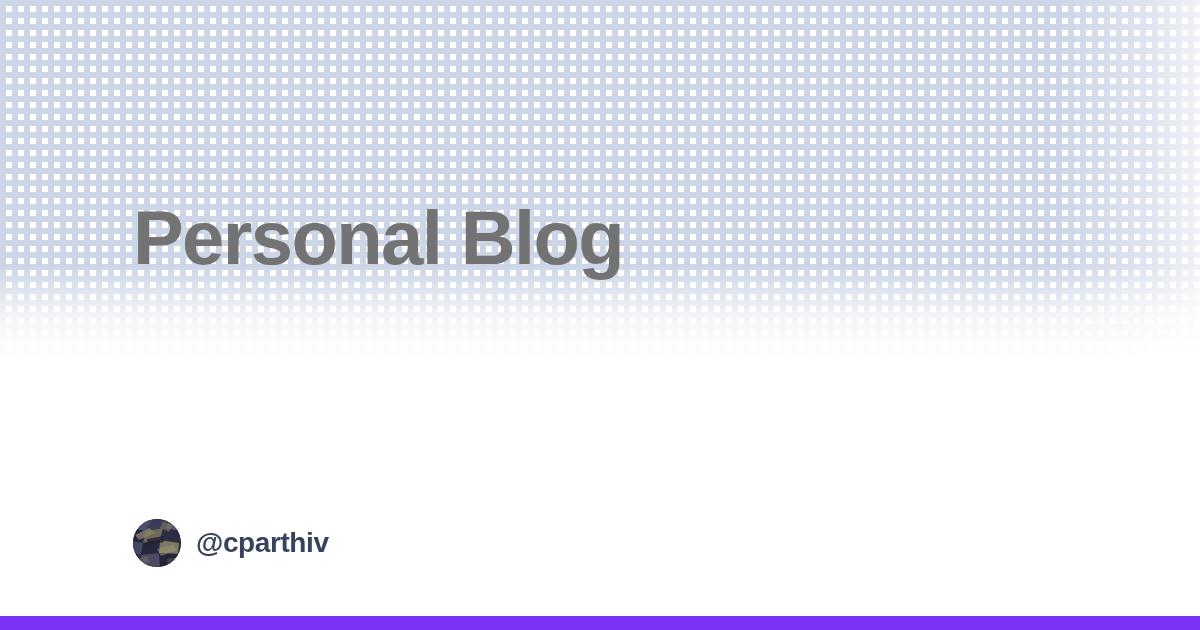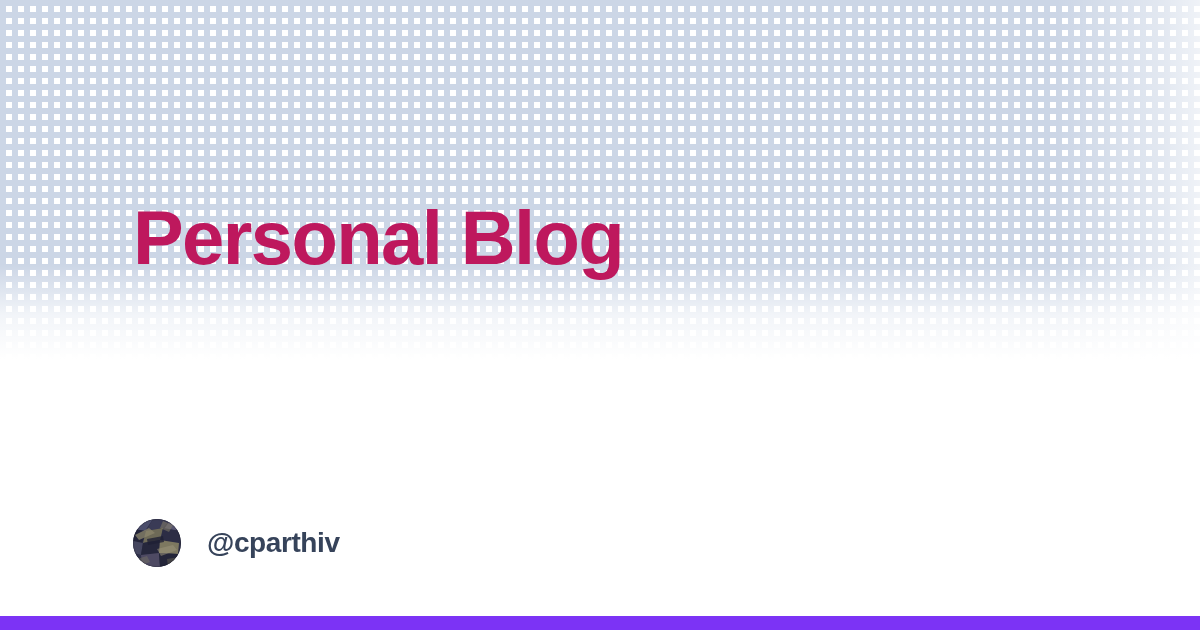--- a/index.html
+++ b/index.html
@@ -140,21 +140,21 @@
     color: #4a5568;
     white-space: nowrap;
   }
 
   .author {
     position: absolute;
     left: 133px;
     top: 519px;
     display: flex;
     align-items: center;
-    gap: 26px;
+    gap: 15px;
   }
 
   .avatar {
     width: 48px;
     height: 48px;
     border-radius: 50%;
     overflow: hidden;
     flex: 0 0 auto;
     display: block;
     background: #2a2b3d;
@@ -186,21 +186,21 @@
 
   <div class="grid-layer">
     <div class="grid-h"></div>
     <div class="grid-v"></div>
     <div class="grid-mask-h"></div>
     <div class="grid-mask"></div>
   </div>
 
   <div class="content">
 
-    <h1 class="title" style="color: #be185d;">Personal Blog</h1>
+    <h1 class="title" style="color: #737373;">Personal Blog</h1>
 
 
     <div class="author">
 
       <span class="avatar">
         <svg width="48" height="48" viewBox="0 0 48 48" aria-hidden="true">
           <defs>
             <clipPath id="avclip">
                 <circle cx="24" cy="24" r="24"></circle>
               </clipPath>

